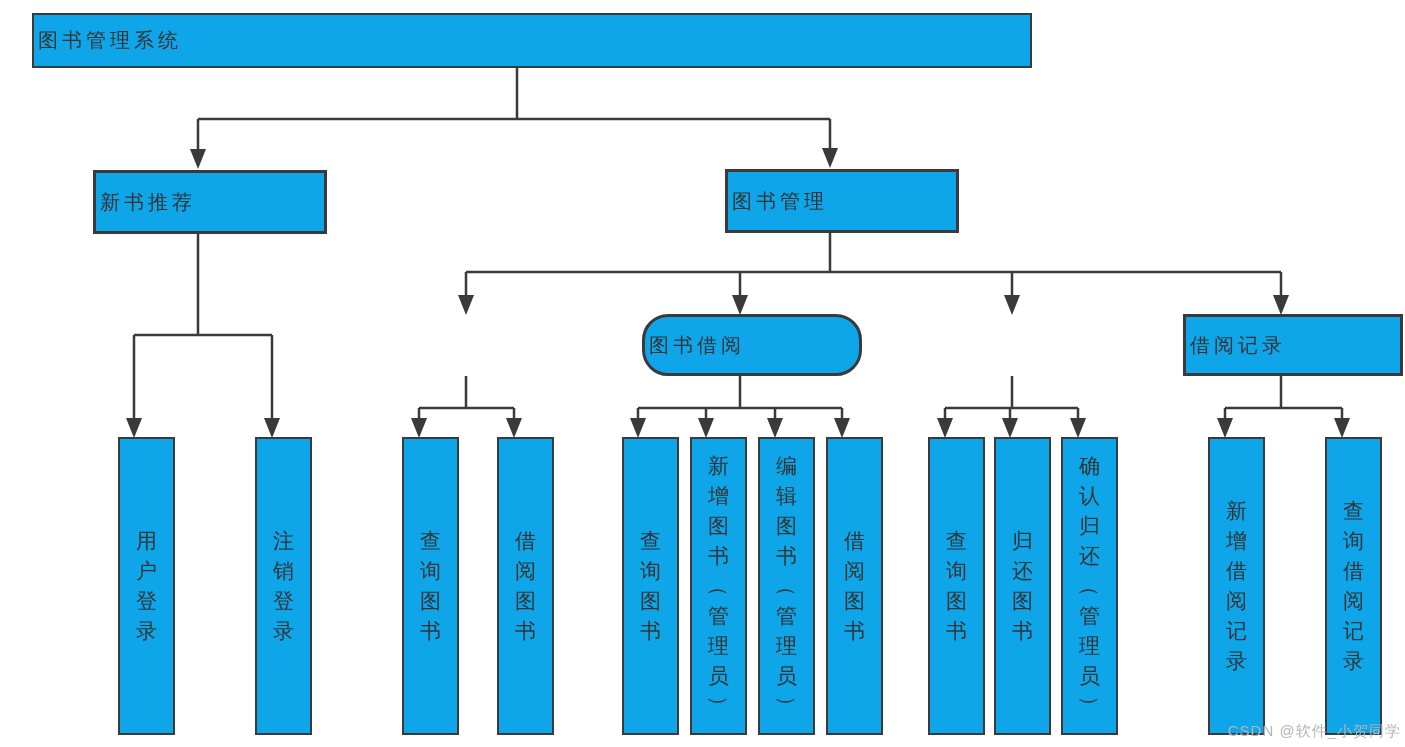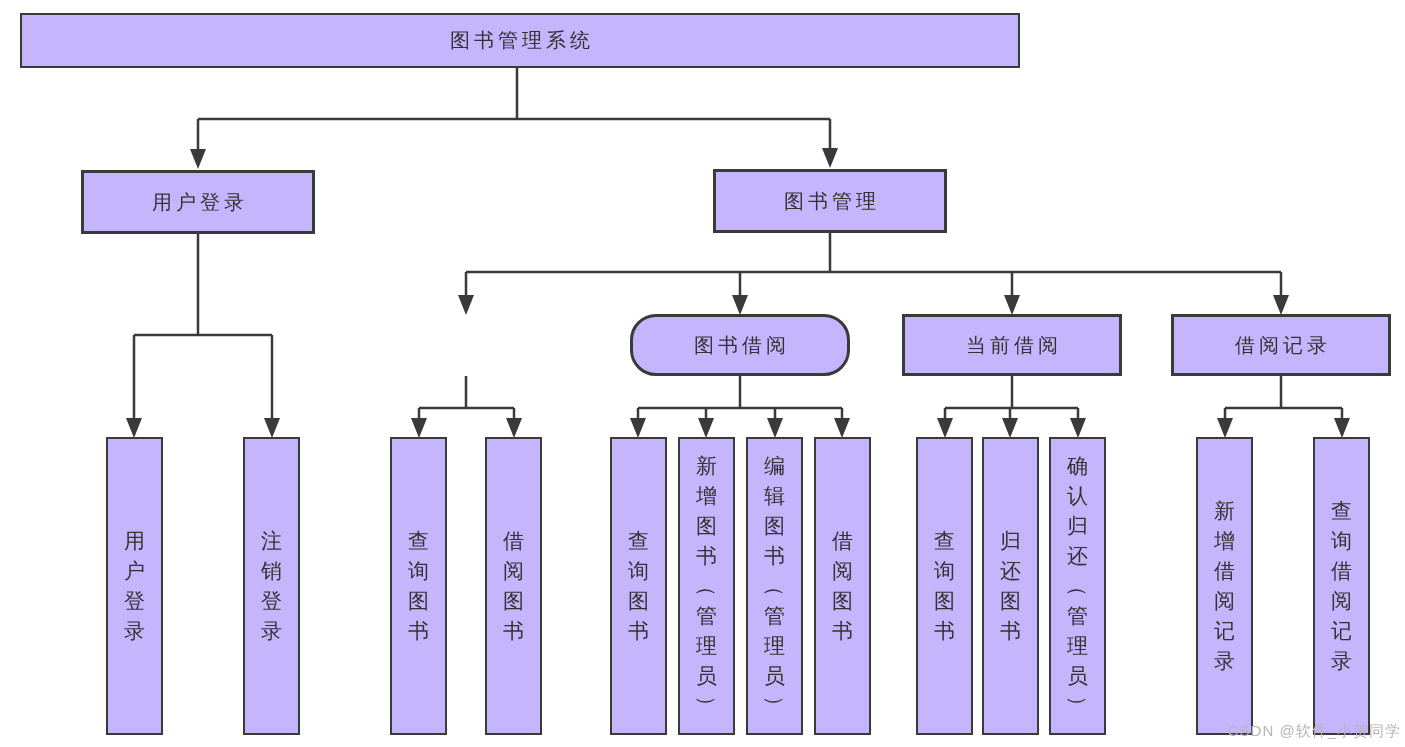--- a/index.html
+++ b/index.html
@@ -2,22 +2,22 @@
 <html><head>
 <meta charset="utf-8">
 <style>
   html,body{margin:0;padding:0;background:#ffffff;}
   .canvas{
     position:relative;width:1405px;height:747px;background:#ffffff;
     font-family:"Liberation Sans",sans-serif;overflow:hidden;
   }
   svg.connectors{position:absolute;left:0;top:0;}
   .box{
-    position:absolute;box-sizing:border-box;background:#c4b5fd;
-    border:3px solid #3a3a3a;display:flex;align-items:center;justify-content:center;
+    position:absolute;box-sizing:border-box;background:#0ea5e9;
+    border:3px solid #3a3a3a;display:flex;align-items:center;margin-left:12px;
   }
   .box.top{border-width:2px;left:20px;top:13px;width:1000px;height:55px;}
   .box.lvl2{width:234px;height:64px;top:169px;}
   .box.lvl3{width:220px;height:62px;top:314px;}
   .box.leaf{border-width:2px;width:57px;height:298px;top:437px;}
   .hlabel{font-size:20px;letter-spacing:4px;color:#333333;white-space:nowrap;padding-left:4px;}
   .vlabel{display:flex;flex-direction:column;align-items:center;justify-content:center;width:100%;height:100%;}
   .vchar{display:block;height:30px;line-height:30px;font-size:21px;color:#333333;text-align:center;}
   .vchar.rot{transform:rotate(90deg);}
   .watermark{
@@ -61,31 +61,28 @@
       <polygon points="1217,418 1233,418 1225,438"></polygon>
       <polygon points="1334,418 1350,418 1342,438"></polygon>
     </g>
   </svg>
 
   <div class="box top">
     <span class="hlabel">图书管理系统</span>
   </div>
 
   <div class="box lvl2" style="left:81px;top:170px;">
-    <span class="hlabel">用户登录</span>
+    <span class="hlabel">新书推荐</span>
   </div>
   <div class="box lvl2" style="left:713px;">
     <span class="hlabel">图书管理</span>
   </div>
 
   <div class="box lvl3" style="left:630px;border-radius:26px;">
     <span class="hlabel">图书借阅</span>
-  </div>
-  <div class="box lvl3" style="left:902px;">
-    <span class="hlabel">当前借阅</span>
   </div>
   <div class="box lvl3" style="left:1171px;font-family:Liberation Mono, monospace;">
     <span class="hlabel">借阅记录</span>
   </div>
 
   <div class="box leaf" style="left:106px;">
     <div class="vlabel">
         <span class="vchar">用</span>
         <span class="vchar">户</span>
         <span class="vchar">登</span>

